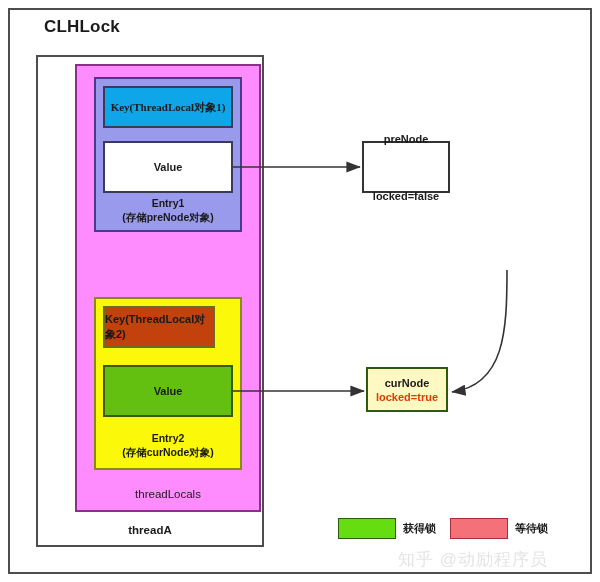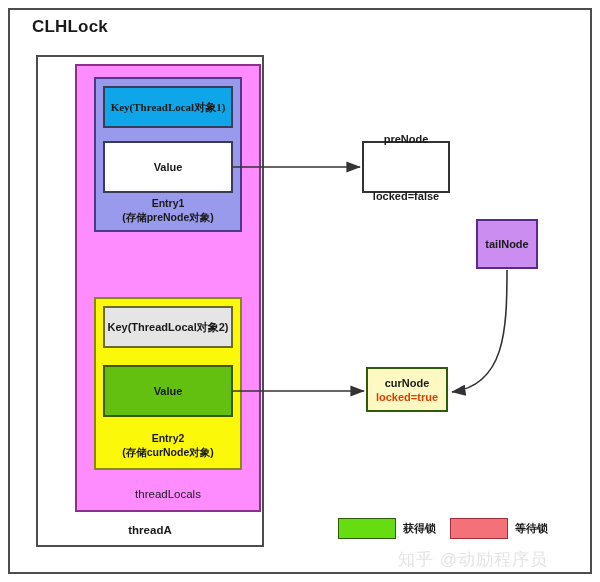--- a/index.html
+++ b/index.html
@@ -19,21 +19,21 @@
   }
   .abs { position: absolute; box-sizing: border-box; }
 
   
   #outer-frame {
     left: 8px; top: 8px; width: 584px; height: 566px;
     border: 2px solid #4d4d4d;
     background: #ffffff;
   }
   #diagram-title {
-    left: 32px; top: 17px;
+    left: 44px; top: 17px;
     font-size: 17px;
     font-weight: bold;
     color: #1a1a1a;
     letter-spacing: 0.2px;
   }
   #thread-box {
     left: 36px; top: 55px; width: 228px; height: 492px;
     border: 2px solid #4d4d4d;
     background: #ffffff;
   }
@@ -84,22 +84,22 @@
     left: 103px; top: 141px; width: 130px; height: 52px;
     background: #ffffff;
   }
   #entry1-caption {
     left: 94px; top: 196px; width: 148px;
     text-align: center;
     font-size: 10.5px; font-weight: bold; color: #1a1a1a;
     line-height: 14px;
   }
   #entry2-key {
-    left: 103px; top: 306px; width: 130px; height: 42px;
-    background: #e5e5e5;
+    left: 103px; top: 306px; width: 112px; height: 42px;
+    background: #c2410c;
     border: 2px solid #6a6a2a;
   }
   #entry2-value {
     left: 103px; top: 365px; width: 130px; height: 52px;
     background: #63c010;
     border: 2px solid #3a5a12;
   }
   #entry2-caption {
     left: 94px; top: 431px; width: 148px;
     text-align: center;
@@ -218,23 +218,20 @@
   <div id="prenode" class="abs node">
     <div>preNode</div>
     <div>locked=false</div>
   </div>
 
   <div id="curnode" class="abs node">
     <div>curNode</div>
     <div id="curnode-locked">locked=true</div>
   </div>
 
-  <div id="tailnode" class="abs node">
-    <div>tailNode</div>
-  </div>
 
   <div id="legend" class="abs">
     <div class="legend-item">
       <div class="legend-swatch acquired"></div>
       <div class="legend-text">获得锁</div>
     </div>
     <div class="legend-item">
       <div class="legend-swatch waiting"></div>
       <div class="legend-text">等待锁</div>
     </div>

